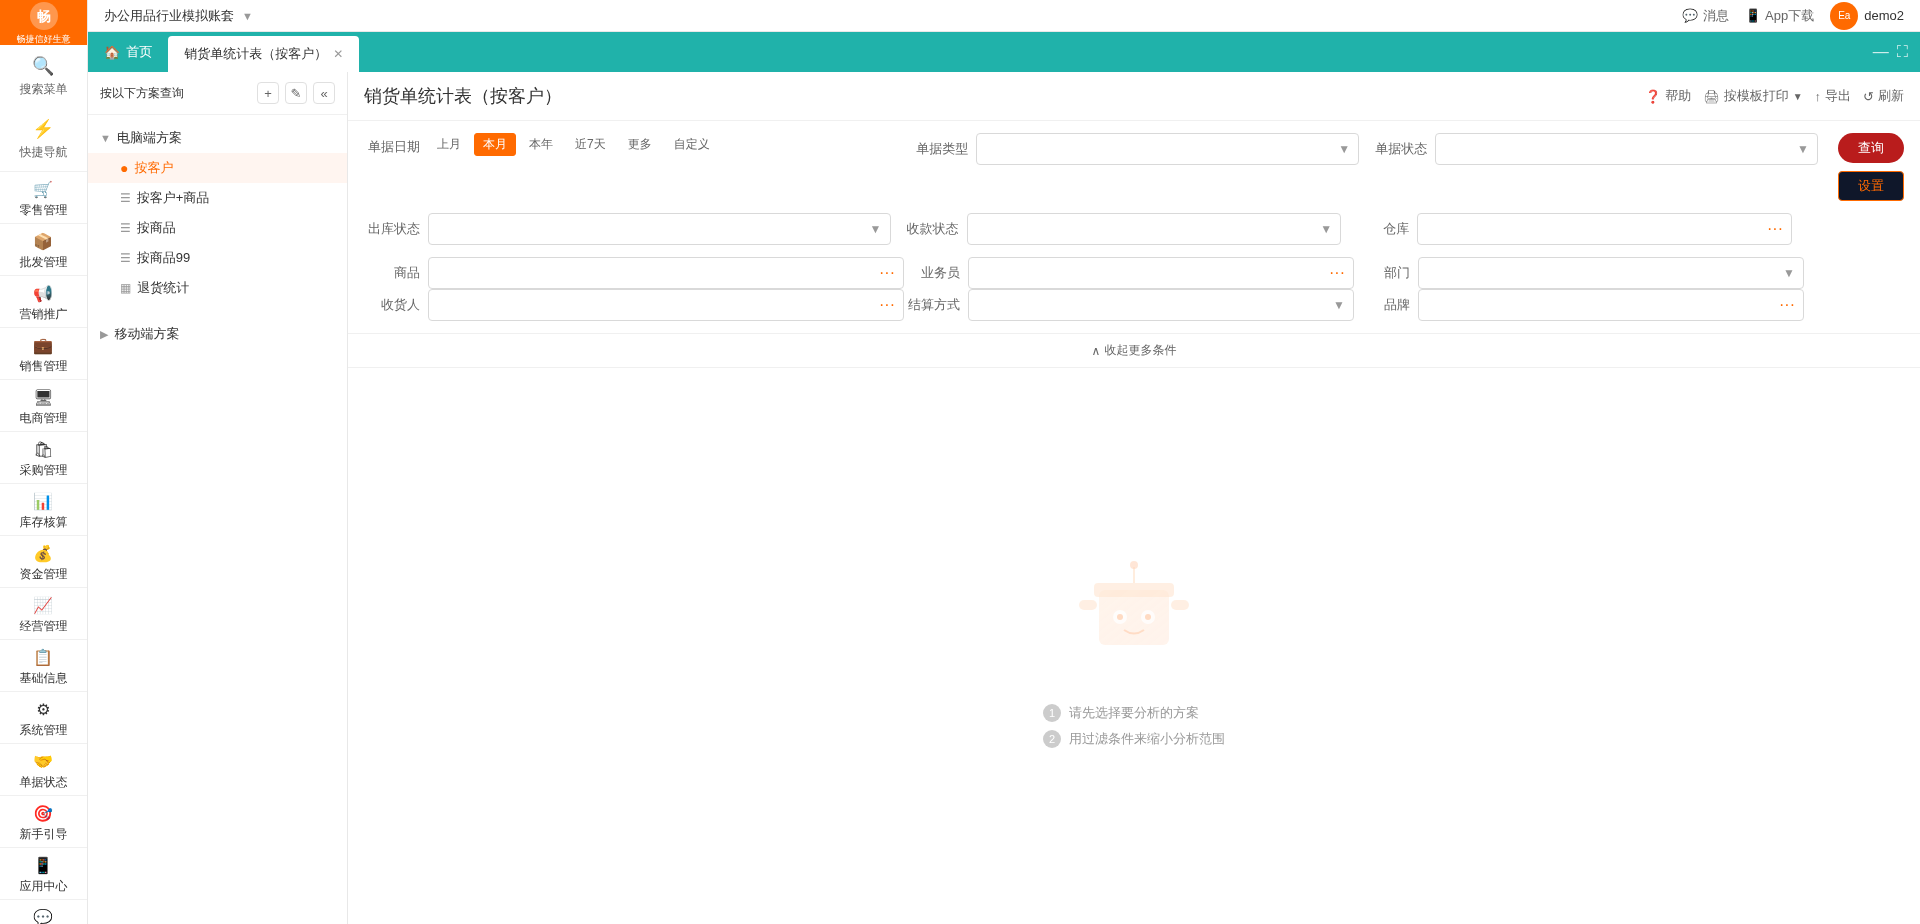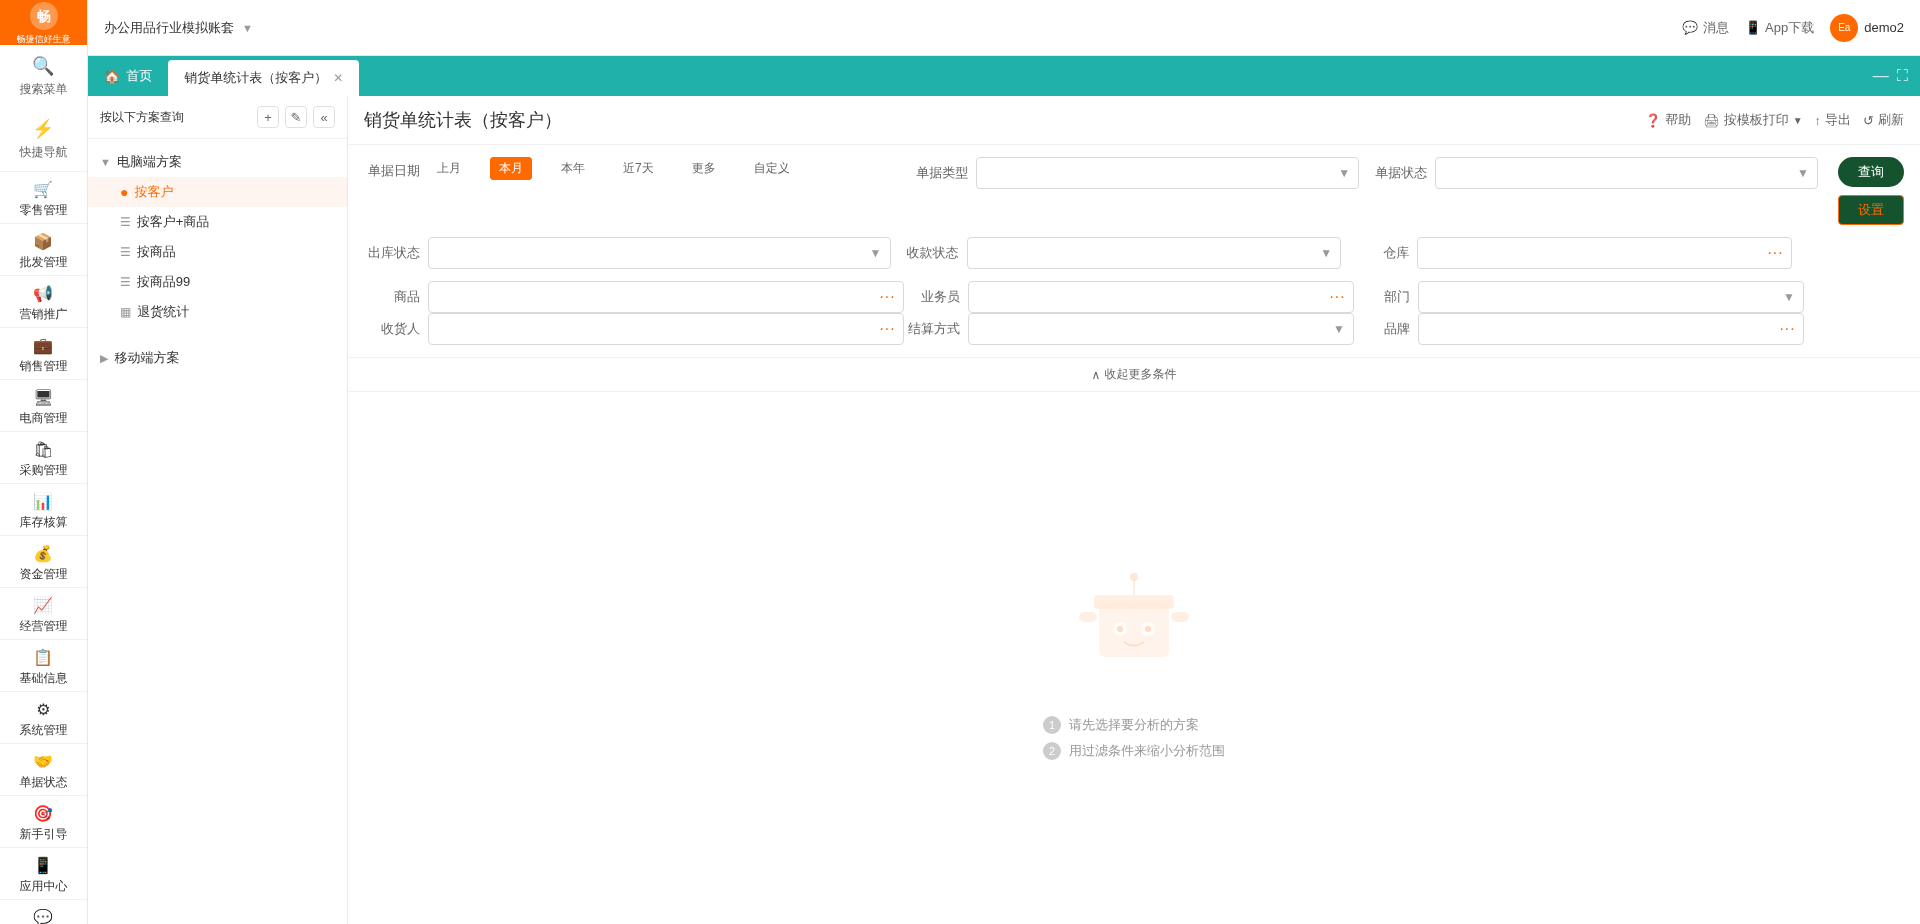--- a/index.html
+++ b/index.html
@@ -12,21 +12,21 @@
     .sidebar-logo-text { color: #fff; font-size: 10px; margin-top: 2px; }
     .sidebar-item { width: 88px; padding: 10px 0; display: flex; flex-direction: column; align-items: center; cursor: pointer; color: #666; font-size: 12px; }
     .sidebar-item-icon { font-size: 18px; margin-bottom: 4px; }
     .sidebar-section { width: 88px; padding: 8px 0 4px; display: flex; flex-direction: column; align-items: center; cursor: pointer; color: #333; font-size: 12px; border-top: 1px solid #f0f0f0; }
     .sidebar-section-icon { font-size: 16px; margin-bottom: 3px; }
 
     
     .main-area { flex: 1; display: flex; flex-direction: column; height: 924px; overflow: hidden; }
 
     
-    .topbar { height: 56px; background: #fff; display: flex; align-items: center; padding: 0 16px; border-bottom: 1px solid #e8e8e8; justify-content: space-between; }
+    .topbar { height: 32px; background: #fff; display: flex; align-items: center; padding: 0 16px; border-bottom: 1px solid #e8e8e8; justify-content: space-between; }
     .topbar-left { display: flex; align-items: center; gap: 8px; color: #666; font-size: 13px; }
     .topbar-right { display: flex; align-items: center; gap: 16px; }
     .topbar-btn { display: flex; align-items: center; gap: 4px; cursor: pointer; color: #666; font-size: 13px; }
     .topbar-user { display: flex; align-items: center; gap: 6px; cursor: pointer; }
     .avatar { width: 28px; height: 28px; border-radius: 50%; background: #ff6a00; display: flex; align-items: center; justify-content: center; color: #fff; font-size: 11px; }
 
     
     .tabbar { height: 40px; background: #20b2aa; display: flex; align-items: center; padding: 0 0; }
     .tab { height: 40px; padding: 0 16px; display: flex; align-items: center; gap: 6px; cursor: pointer; color: rgba(255,255,255,0.8); font-size: 13px; }
     .tab.active { background: #fff; color: #333; border-radius: 4px 4px 0 0; margin-top: 4px; height: 36px; }
@@ -58,27 +58,27 @@
     
     .page-header { background: #fff; padding: 12px 16px 0; display: flex; align-items: center; justify-content: space-between; border-bottom: 1px solid #f0f0f0; }
     .page-title { font-size: 18px; font-weight: 500; color: #333; padding-bottom: 12px; }
     .page-actions { display: flex; align-items: center; gap: 12px; padding-bottom: 12px; }
     .page-action-btn { display: flex; align-items: center; gap: 4px; cursor: pointer; color: #666; font-size: 13px; }
 
     
     .filter-area { background: #fff; padding: 12px 16px; margin: 0; border-bottom: 1px solid #f0f0f0; }
     .filter-label { color: #666; font-size: 13px; white-space: nowrap; min-width: 56px; text-align: right; }
 
-    .date-bar { display: flex; align-items: center; gap: 20px; margin-bottom: 4px; }
+    .date-bar { display: flex; align-items: center; gap: 4px; margin-bottom: 4px; }
     .date-btn { padding: 2px 8px; border-radius: 3px; cursor: pointer; font-size: 12px; color: #666; border: 1px solid transparent; }
     .date-btn.active { background: #ff6a00; color: #fff; border-color: #ff6a00; }
     .date-range-text { font-size: 12px; color: #999; }
 
-    .btn-query { background: #14532d; color: #fff; border: none; border-radius: 15px; padding: 6px 20px; font-size: 13px; cursor: pointer; }
-    .btn-settings { background: #14532d; color: #ff6a00; border: 1px solid #ff6a00; border-radius: 4px; padding: 5px 16px; font-size: 13px; cursor: pointer; margin-top: 4px; }
+    .btn-query { background: #b91c1c; color: #fff; border: none; border-radius: 15px; padding: 6px 20px; font-size: 13px; cursor: pointer; }
+    .btn-settings { background: #0f172a; color: #ff6a00; border: 1px solid #ff6a00; border-radius: 4px; padding: 5px 16px; font-size: 13px; cursor: pointer; margin-top: 4px; }
     .action-btns { display: flex; flex-direction: column; gap: 4px; margin-left: 8px; }
 
     .collapse-row { display: flex; align-items: center; justify-content: center; padding: 8px; background: #fff; border-bottom: 1px solid #f0f0f0; cursor: pointer; color: #666; font-size: 12px; gap: 4px; }
 
     
     .empty-state { flex: 1; display: flex; flex-direction: column; align-items: center; justify-content: center; background: #fff; margin: 0; }
     .empty-tips { display: flex; flex-direction: column; gap: 8px; }
     .empty-tip { display: flex; align-items: center; gap: 8px; color: #999; font-size: 13px; }
     .tip-num { width: 18px; height: 18px; border-radius: 50%; background: #ccc; color: #fff; font-size: 11px; display: flex; align-items: center; justify-content: center; }
 

